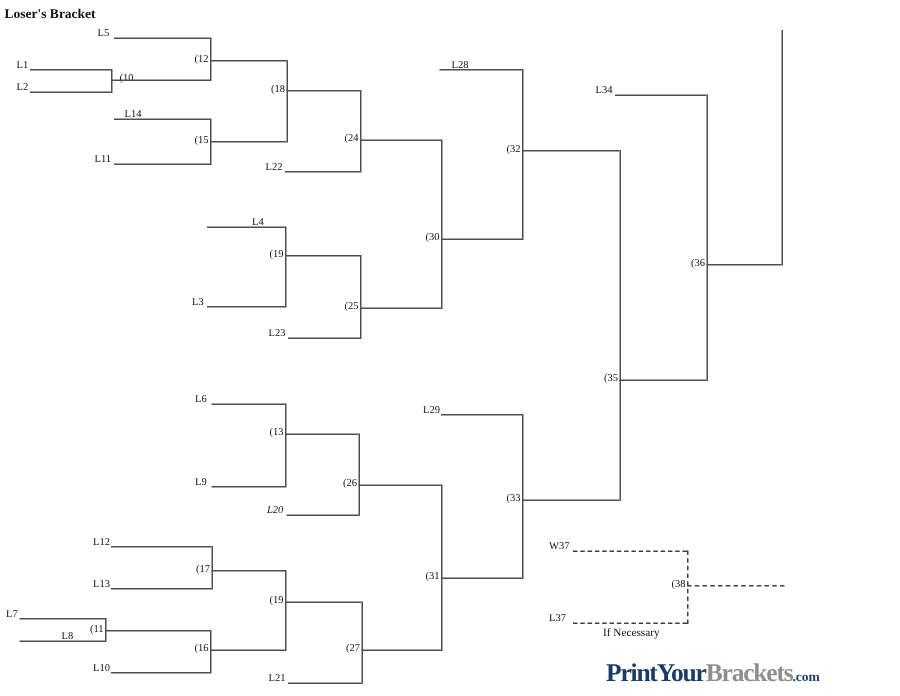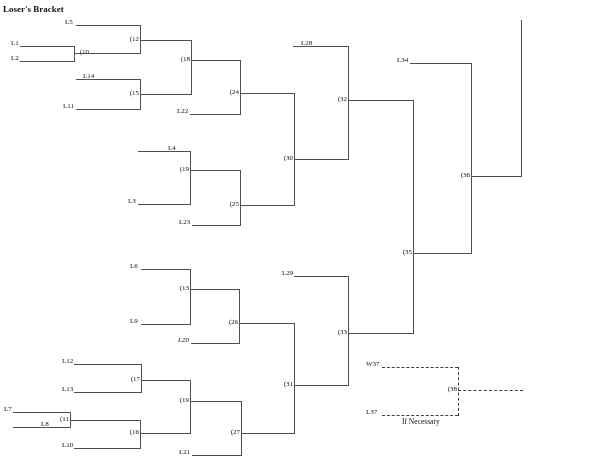--- a/index.html
+++ b/index.html
@@ -23,20 +23,21 @@
   .logo .p1{color:#1c3c68;}
   .logo .p2{color:#8f8f8f;}
   .logo .p3{color:#1c3c68;font-size:9px;letter-spacing:0;position:relative;top:0px;}
 </style>
 </head>
 <body>
 
 <div class="canvas">
   <div class="page-title">Loser's Bracket</div>
   <div class="if-necessary">If Necessary</div>
+  <div class="logo"><span class="p1">PrintYour</span><span class="p2">Brackets</span><span class="p3">.com</span></div>
 <span class="lbl entrant" style="left: 65px; top: 19px;">L5</span>
     <span class="lbl entrant" style="left: 11px; top: 40px;">L1</span>
     <span class="lbl entrant" style="left: 11px; top: 55px;">L2</span>
     <span class="lbl entrant" style="left: 63px; top: 73px; padding-left: 20px;">L14</span>
     <span class="lbl entrant" style="left: 63px; top: 103px;">L11</span>
     <span class="lbl entrant" style="left: 128px; top: 145px; padding-left: 40px;">L4</span>
     <span class="lbl entrant" style="left: 128px; top: 198px; text-align: center;">L3</span>
     <span class="lbl entrant" style="left: 130px; top: 263px;">L6</span>
     <span class="lbl entrant" style="left: 130px; top: 318px;">L9</span>
     <span class="lbl entrant" style="left: 62px; top: 358px;">L12</span>

